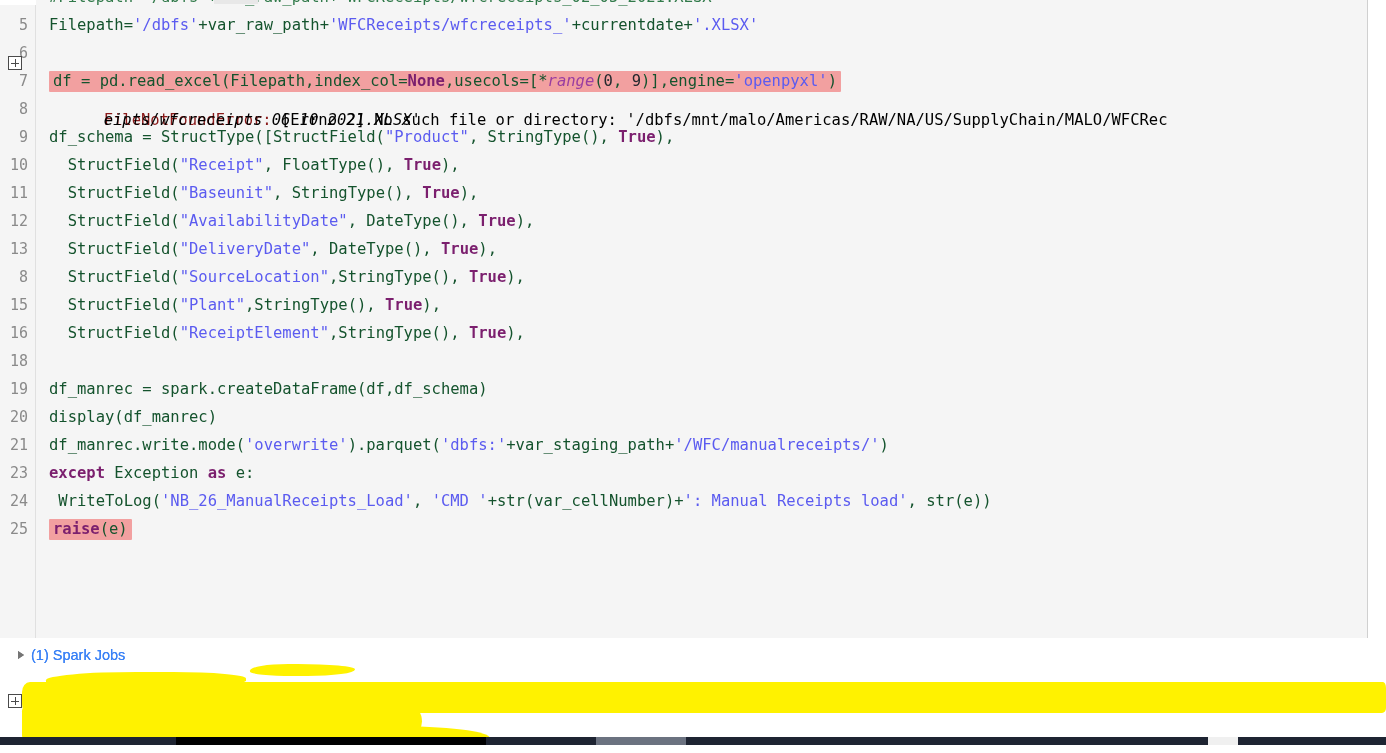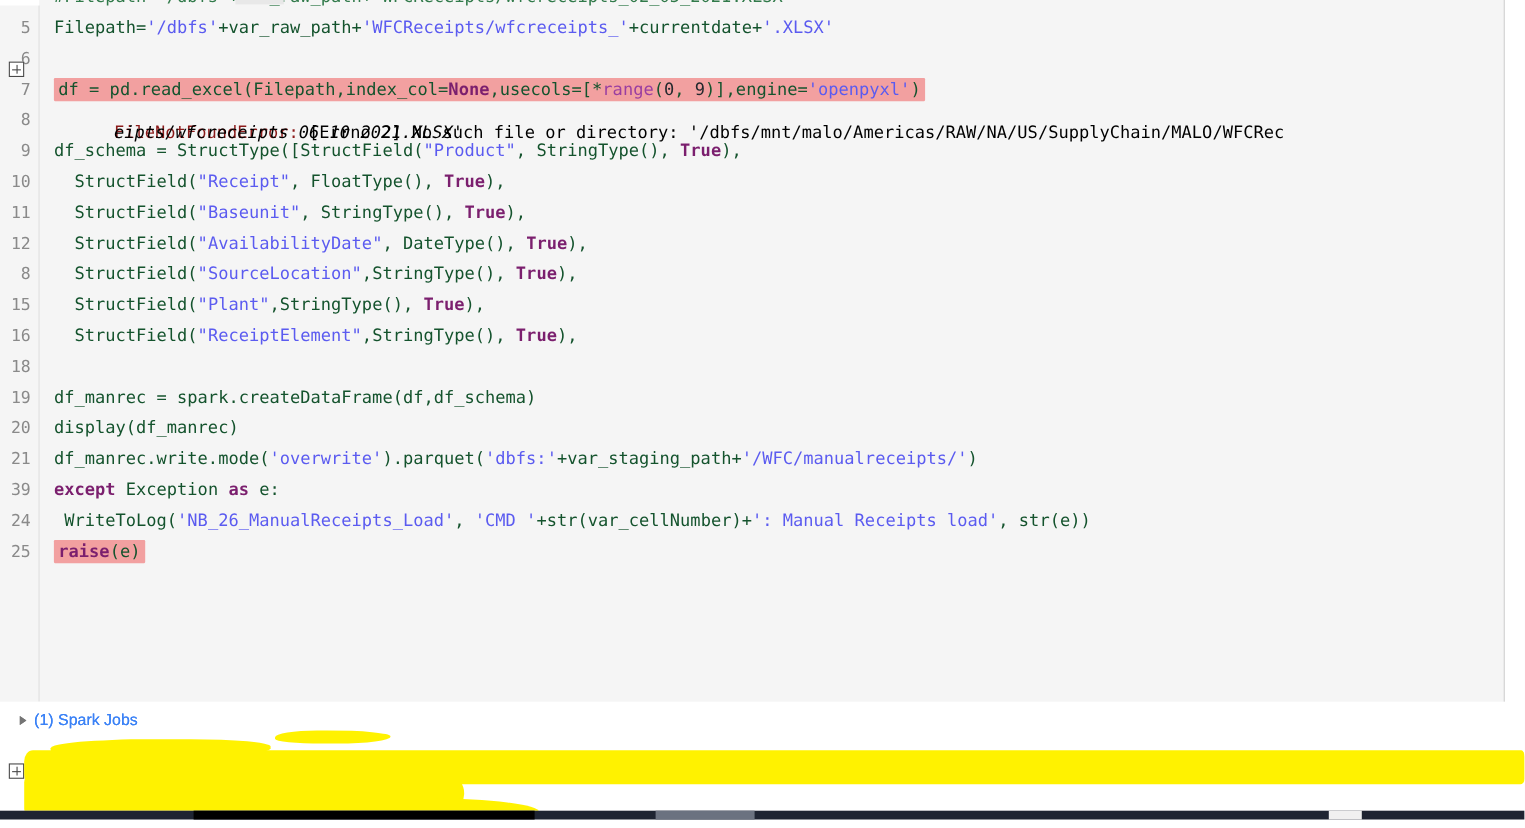--- a/index.html
+++ b/index.html
@@ -50,21 +50,21 @@
   .ltext {
     position: absolute;
     left: 49px; top: 0;
     color: #24292e;
   }
   .hl-err { background: #f2a0a0; padding: 1px 4px 2px 4px; border-radius: 1px; }
   .tok-str { color: #5b5bf0; }
   .tok-com { color: #317a4a; }
   .tok-kw  { color: #7b1f6e; font-weight: bold; text-align: center; }
   .tok-num { color: #24292e; }
-  .tok-fn  { color: #9a3ea1; }
+  .tok-fn  { color: #9a3ea1; font-style: italic; }
   .tok-pln { color: #14532d; }
 
   
   .output {
     position: absolute;
     left: 0; top: 638px;
     width: 1386px; height: 115px;
     background: #ffffff;
   }
   .spark-row {
@@ -168,28 +168,29 @@
     <div class="code-lines" id="code-lines">
         <div class="line"><span class="lno">4</span><span class="ltext"><span><span class="tok-com">#Filepath='/dbfs'+var_raw_path+'WFCReceipts/wfcreceipts_02_05_2021.XLSX</span></span></span></div>
         <div class="line"><span class="lno">5</span><span class="ltext"><span><span class="tok-pln">Filepath=</span><span class="tok-str">'/dbfs'</span><span class="tok-pln">+var_raw_path+</span><span class="tok-str">'WFCReceipts/wfcreceipts_'</span><span class="tok-pln">+currentdate+</span><span class="tok-str">'.XLSX'</span></span></span></div>
         <div class="line"><span class="lno">6</span><span class="ltext"><span><span class="tok-pln"></span></span></span></div>
         <div class="line"><span class="lno">7</span><span class="ltext"><span class="hl-err"><span class="tok-pln">df = pd.read_excel(Filepath,index_col=</span><span class="tok-kw">None</span><span class="tok-pln">,usecols=[*</span><span class="tok-fn">range</span><span class="tok-pln">(</span><span class="tok-num">0</span><span class="tok-pln">, </span><span class="tok-num">9</span><span class="tok-pln">)],engine=</span><span class="tok-str">'openpyxl'</span><span class="tok-pln">)</span></span></span></div>
         <div class="line"><span class="lno">8</span><span class="ltext"><span><span class="tok-pln"></span></span></span></div>
         <div class="line"><span class="lno">9</span><span class="ltext"><span><span class="tok-pln">df_schema = StructType([StructField(</span><span class="tok-str">"Product"</span><span class="tok-pln">, StringType(), </span><span class="tok-kw">True</span><span class="tok-pln">),</span></span></span></div>
         <div class="line"><span class="lno">10</span><span class="ltext"><span><span class="tok-pln">  StructField(</span><span class="tok-str">"Receipt"</span><span class="tok-pln">, FloatType(), </span><span class="tok-kw">True</span><span class="tok-pln">),</span></span></span></div>
         <div class="line"><span class="lno">11</span><span class="ltext"><span><span class="tok-pln">  StructField(</span><span class="tok-str">"Baseunit"</span><span class="tok-pln">, StringType(), </span><span class="tok-kw">True</span><span class="tok-pln">),</span></span></span></div>
         <div class="line"><span class="lno">12</span><span class="ltext"><span><span class="tok-pln">  StructField(</span><span class="tok-str">"AvailabilityDate"</span><span class="tok-pln">, DateType(), </span><span class="tok-kw">True</span><span class="tok-pln">),</span></span></span></div>
+        <div class="line"><span class="lno">13</span><span class="ltext"><span><span class="tok-pln">  StructField(</span><span class="tok-str">"DeliveryDate"</span><span class="tok-pln">, DateType(), </span><span class="tok-kw">True</span><span class="tok-pln">),</span></span></span></div>
         <div class="line"><span class="lno">8</span><span class="ltext"><span><span class="tok-pln">  StructField(</span><span class="tok-str">"SourceLocation"</span><span class="tok-pln">,StringType(), </span><span class="tok-kw">True</span><span class="tok-pln">),</span></span></span></div>
         <div class="line"><span class="lno">15</span><span class="ltext"><span><span class="tok-pln">  StructField(</span><span class="tok-str">"Plant"</span><span class="tok-pln">,StringType(), </span><span class="tok-kw">True</span><span class="tok-pln">),</span></span></span></div>
         <div class="line"><span class="lno">16</span><span class="ltext"><span><span class="tok-pln">  StructField(</span><span class="tok-str">"ReceiptElement"</span><span class="tok-pln">,StringType(), </span><span class="tok-kw">True</span><span class="tok-pln">),</span></span></span></div>
         <div class="line"><span class="lno">18</span><span class="ltext"><span><span class="tok-pln"></span></span></span></div>
         <div class="line"><span class="lno">19</span><span class="ltext"><span><span class="tok-pln">df_manrec = spark.createDataFrame(df,df_schema)</span></span></span></div>
         <div class="line"><span class="lno">20</span><span class="ltext"><span><span class="tok-pln">display(df_manrec)</span></span></span></div>
         <div class="line"><span class="lno">21</span><span class="ltext"><span><span class="tok-pln">df_manrec.write.mode(</span><span class="tok-str">'overwrite'</span><span class="tok-pln">).parquet(</span><span class="tok-str">'dbfs:'</span><span class="tok-pln">+var_staging_path+</span><span class="tok-str">'/WFC/manualreceipts/'</span><span class="tok-pln">)</span></span></span></div>
-        <div class="line"><span class="lno">39</span><span class="ltext"><span><span class="tok-kw">except</span><span class="tok-pln"> Exception </span><span class="tok-kw">as</span><span class="tok-pln"> e:</span></span></span></div>
+        <div class="line"><span class="lno">23</span><span class="ltext"><span><span class="tok-kw">except</span><span class="tok-pln"> Exception </span><span class="tok-kw">as</span><span class="tok-pln"> e:</span></span></span></div>
         <div class="line"><span class="lno">24</span><span class="ltext"><span><span class="tok-pln"> WriteToLog(</span><span class="tok-str">'NB_26_ManualReceipts_Load'</span><span class="tok-pln">, </span><span class="tok-str">'CMD '</span><span class="tok-pln">+str(var_cellNumber)+</span><span class="tok-str">': Manual Receipts load'</span><span class="tok-pln">, str(e))</span></span></span></div>
         <div class="line"><span class="lno">25</span><span class="ltext"><span class="hl-err"><span class="tok-kw">raise</span><span class="tok-pln">(e)</span></span></span></div>
       </div>
   </div>
 
   <div class="gutter-top-fade"></div>
   <div class="tiny-tab"></div>
 
   <div class="output">
 

